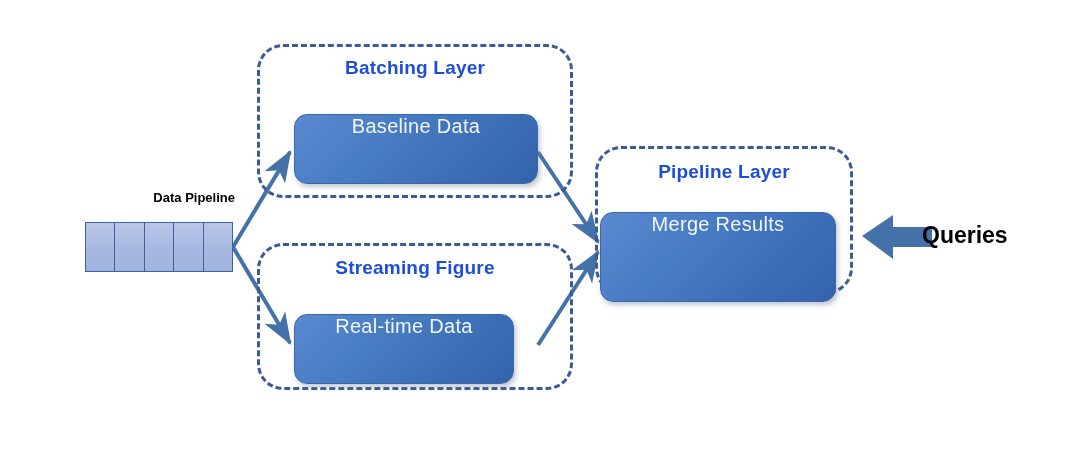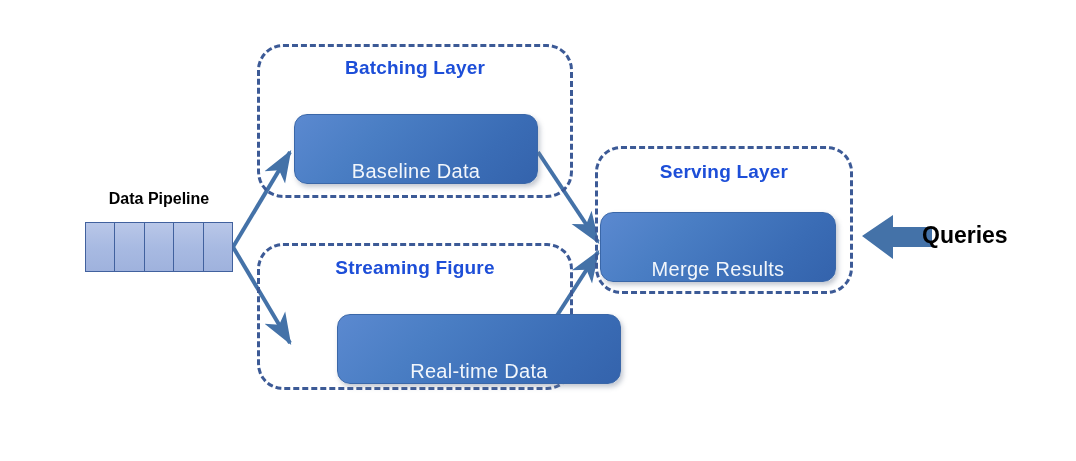--- a/index.html
+++ b/index.html
@@ -38,21 +38,21 @@
 
   
   .proc-box {
     position: absolute;
     box-sizing: border-box;
     border-radius: 13px;
     background: linear-gradient(135deg, #5b89d0 0%, #4a7ec4 32%, #3a6cb5 75%, #3463ac 100%);
     border: 1px solid #3a67a8;
     box-shadow: 2px 3px 5px rgba(120,130,150,0.45);
     display: flex;
-    align-items: flex-end;
+    align-items: flex-start;
     justify-content: center;
   }
   .proc-label {
     color: #f2f6fb;
     font-size: 20px;
     font-weight: normal;
     white-space: nowrap;
     letter-spacing: 0.3px;
   }
 
@@ -68,24 +68,24 @@
     flex: 1 1 0;
     border-right: 1px solid #41619e;
     box-sizing: border-box;
   }
   #data-pipeline .cell:last-child {
     border-right: none;
   }
   #pipeline-label {
     position: absolute;
     font-weight: bold;
-    font-size: 16px;
+    font-size: 13px;
     color: #000000;
     white-space: nowrap;
-    text-align: center;
+    text-align: right;
   }
 
   
   #queries-label {
     position: absolute;
     font-weight: bold;
     font-size: 23px;
     color: #000000;
     white-space: nowrap;
   }
@@ -160,27 +160,27 @@
   </div>
 
   <div class="layer-box" style="left:257px; top:44px; width:316px; height:154px;"></div>
   <div class="layer-title" style="left:257px; top:57px; width:316px;">Batching Layer</div>
   <div class="proc-box" style="left:294px; top:114px; width:244px; height:70px;">
     <span class="proc-label">Baseline Data</span>
   </div>
 
   <div class="layer-box" style="left:257px; top:243px; width:316px; height:147px;"></div>
   <div class="layer-title" style="left:257px; top:257px; width:316px;">Streaming Figure</div>
-  <div class="proc-box" style="left:294px; top:314px; width:284px; height:70px;margin-left:43px;">
+  <div class="proc-box" style="left:294px; top:314px; width:220px; height:70px;">
     <span class="proc-label">Real-time Data</span>
   </div>
 
   <div class="layer-box" style="left:595px; top:146px; width:258px; height:148px;"></div>
-  <div class="layer-title" style="left:595px; top:161px; width:258px;">Serving Layer</div>
-  <div class="proc-box" style="left:600px; top:212px; width:236px; height:70px;">
+  <div class="layer-title" style="left:595px; top:161px; width:258px;">Pipeline Layer</div>
+  <div class="proc-box" style="left:600px; top:212px; width:236px; height:90px;">
     <span class="proc-label">Merge Results</span>
   </div>
 
   <div id="queries-label" style="left:922px; top:222px;">Queries</div>
 
 
 
 </div>
 
 </body></html>

